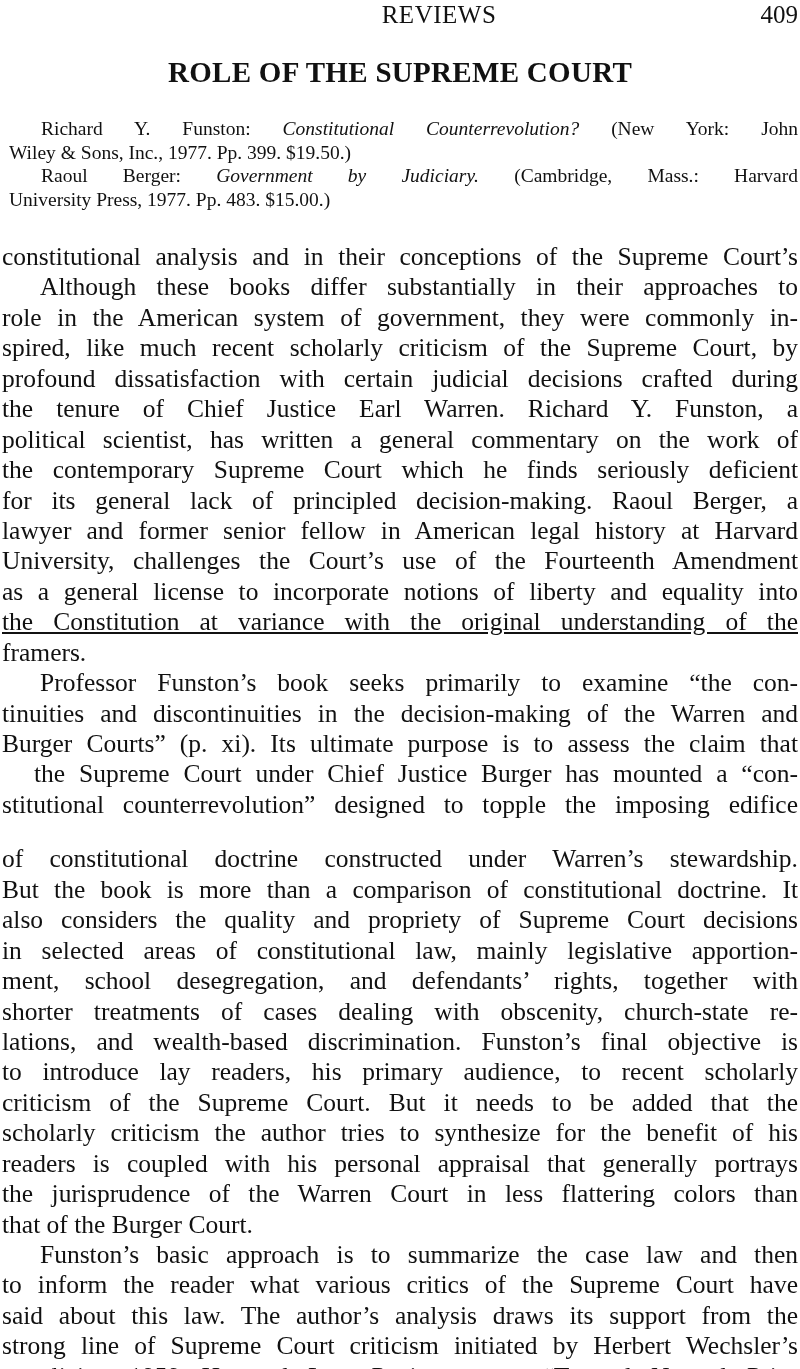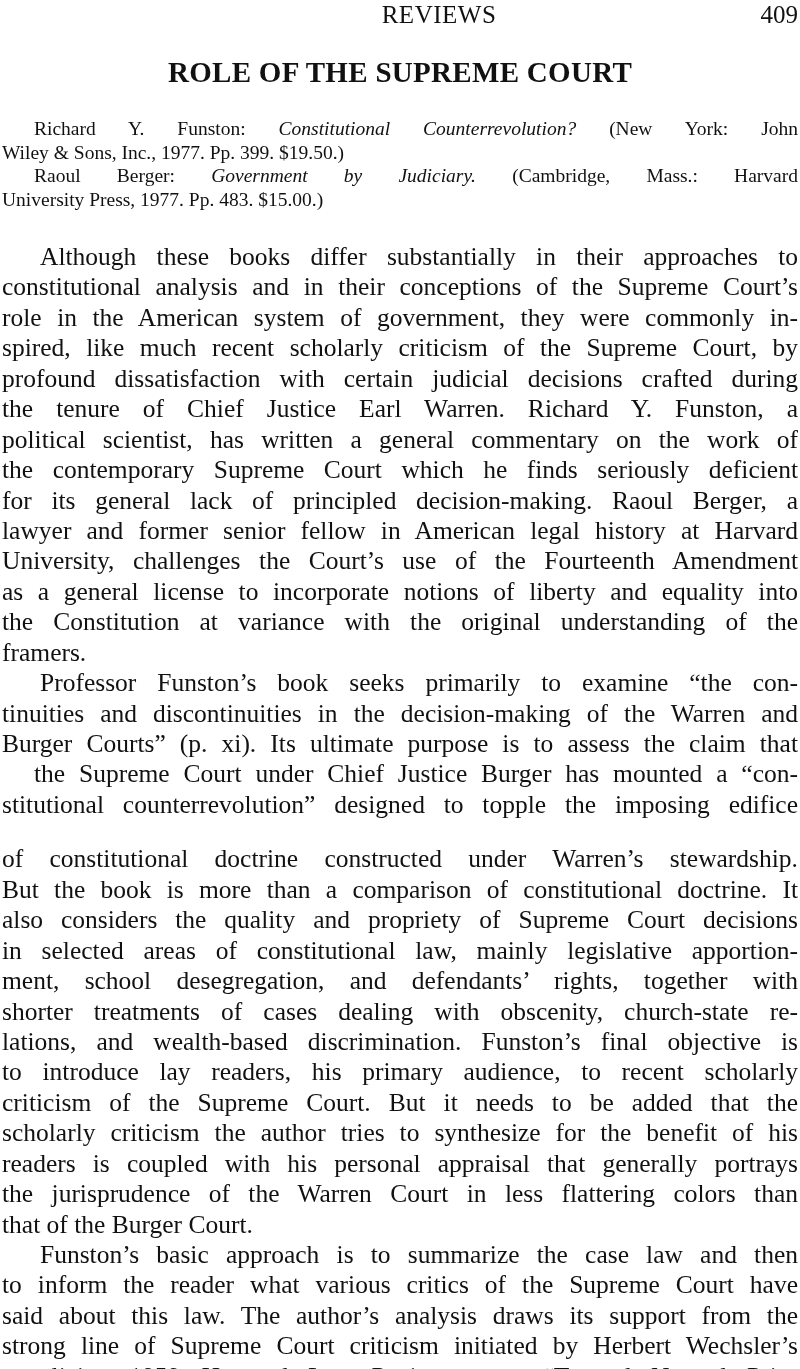--- a/index.html
+++ b/index.html
@@ -19,21 +19,21 @@
     position: absolute; right: 2px; top: 0; font-size: 25px; line-height: 30px;
   }
   .article-title {
     position: absolute; top: 56px; left: 0; width: 800px; text-align: center;
     font-size: 29px; font-weight: bold; letter-spacing: 0.3px; line-height: 32px;
   }
   .citations {
     position: absolute; top: 117px; left: 2px; width: 796px;
     font-size: 19.5px; line-height: 23.5px;
   }
-  .cit-line { display: block; height: 23.5px; white-space: nowrap; text-align: justify; text-align-last: justify; }
+  .cit-line { display: block; height: 23.5px; white-space: nowrap; text-align: justify; text-align-last: justify; margin-left: 7px; }
   .cit-line.last { text-align-last: left; }
   .cit-line.indent { padding-left: 32px; }
   .body-text {
     position: absolute; top: 242px; left: 2px; width: 796px;
     font-size: 25.5px; line-height: 30.45px;
   }
   .line { display: block; height: 30.45px; white-space: nowrap; text-align: justify; text-align-last: justify; }
   .line.indent { padding-left: 38px; }
   .line.last { text-align-last: left; }
   i { font-style: italic; }
@@ -49,33 +49,33 @@
 <div class="article-title">ROLE OF THE SUPREME COURT</div>
 
 <div class="citations">
   <span class="cit-line indent" style="white-space: normal; overflow: hidden;"><span>Richard Y. Funston: </span><i>Constitutional Counterrevolution?</i><span> (New York: John</span></span>
   <span class="cit-line last"><span>Wiley &amp; Sons, Inc., 1977.  Pp. 399.  $19.50.)</span></span>
   <span class="cit-line indent" style="white-space: normal; overflow: hidden;"><span>Raoul Berger: </span><i>Government by Judiciary.</i><span> (Cambridge, Mass.: Harvard</span></span>
   <span class="cit-line last"><span>University Press, 1977.  Pp. 483.  $15.00.)</span></span>
 </div>
 
 <div class="body-text" id="body-text">
+    <span class="line" style="white-space: normal; overflow: hidden;"><span>constitutional analysis and in their conceptions of the Supreme Court’s</span></span>
     <span class="line indent" style="white-space: normal; overflow: hidden;"><span>Although these books differ substantially in their approaches to</span></span>
-    <span class="line" style="white-space: normal; overflow: hidden;"><span>constitutional analysis and in their conceptions of the Supreme Court’s</span></span>
     <span class="line" style="white-space: normal; overflow: hidden;"><span>role in the American system of government, they were commonly in-</span></span>
     <span class="line" style="white-space: normal; overflow: hidden;"><span>spired, like much recent scholarly criticism of the Supreme Court, by</span></span>
     <span class="line" style="white-space: normal; overflow: hidden;"><span>profound dissatisfaction with certain judicial decisions crafted during</span></span>
     <span class="line" style="white-space: normal; overflow: hidden;"><span>the tenure of Chief Justice Earl Warren.  Richard Y. Funston, a</span></span>
     <span class="line" style="white-space: normal; overflow: hidden;"><span>political scientist, has written a general commentary on the work of</span></span>
     <span class="line" style="white-space: normal; overflow: hidden;"><span>the contemporary Supreme Court which he finds seriously deficient</span></span>
     <span class="line" style="white-space: normal; overflow: hidden;"><span>for its general lack of principled decision-making.  Raoul Berger, a</span></span>
     <span class="line" style="white-space: normal; overflow: hidden;"><span>lawyer and former senior fellow in American legal history at Harvard</span></span>
     <span class="line" style="white-space: normal; overflow: hidden;"><span>University, challenges the Court’s use of the Fourteenth Amendment</span></span>
     <span class="line" style="white-space: normal; overflow: hidden;"><span>as a general license to incorporate notions of liberty and equality into</span></span>
-    <span class="line" style="white-space: normal; overflow: hidden;"><span>the Constitution at variance with the original understanding of the</span></span>
+    <span class="line" style="white-space: normal; overflow: hidden; text-decoration: underline;"><span>the Constitution at variance with the original understanding of the</span></span>
     <span class="line last"><span>framers.</span></span>
     <span class="line indent" style="white-space: normal; overflow: hidden;"><span>Professor Funston’s book seeks primarily to examine “the con-</span></span>
     <span class="line" style="white-space: normal; overflow: hidden;"><span>tinuities and discontinuities in the decision-making of the Warren and</span></span>
     <span class="line" style="white-space: normal; overflow: hidden;"><span>Burger Courts” (p. xi).  Its ultimate purpose is to assess the claim that</span></span>
     <span class="line" style="white-space: normal; overflow: hidden; margin-left: 32px;"><span>the Supreme Court under Chief Justice Burger has mounted a “con-</span></span>
     <span class="line" style="white-space: normal; overflow: hidden;"><span>stitutional counterrevolution” designed to topple the imposing edifice</span></span>
     <span class="line" style="white-space: normal; overflow: hidden; margin-top: 24px;"><span>of constitutional doctrine constructed under Warren’s stewardship.</span></span>
     <span class="line" style="white-space: normal; overflow: hidden;"><span>But the book is more than a comparison of constitutional doctrine.  It</span></span>
     <span class="line" style="white-space: normal; overflow: hidden;"><span>also considers the quality and propriety of Supreme Court decisions</span></span>
     <span class="line" style="white-space: normal; overflow: hidden;"><span>in selected areas of constitutional law, mainly legislative apportion-</span></span>

